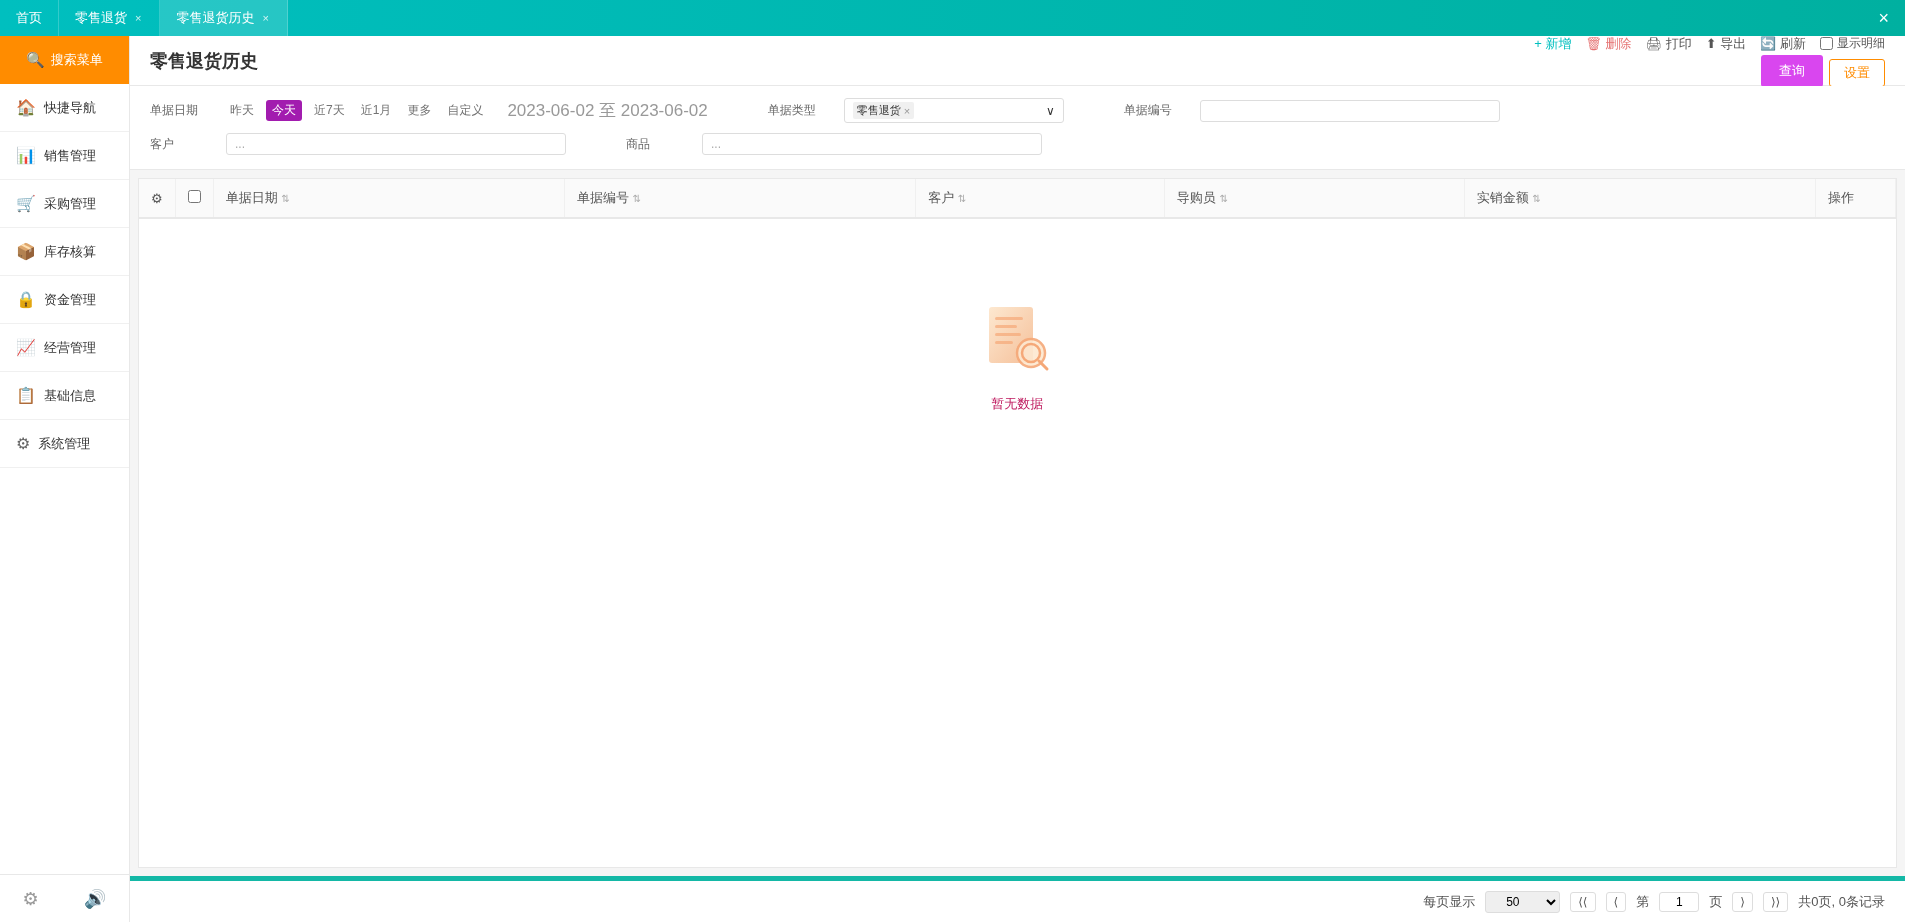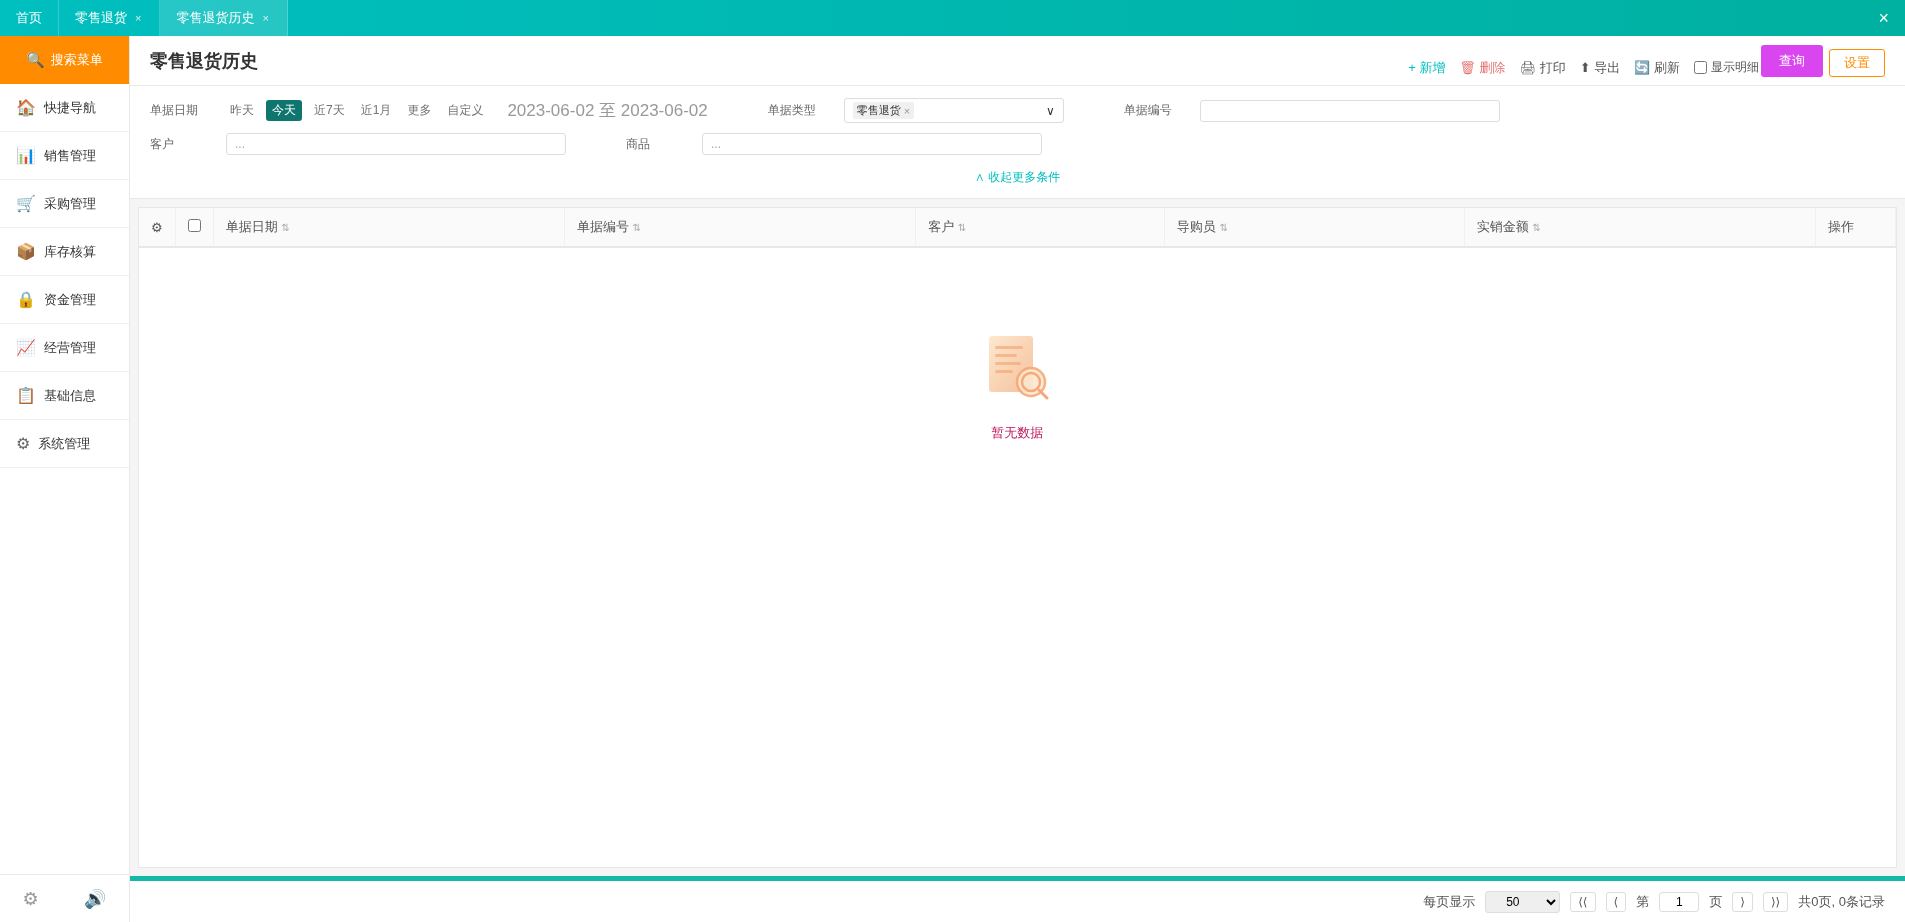--- a/index.html
+++ b/index.html
@@ -164,21 +164,21 @@
       color: #ff8c00;
       border: 1px solid #ff8c00;
       padding: 4px 14px;
       border-radius: 3px;
       cursor: pointer;
       font-size: 13px;
       margin-top: 4px;
     }
     .header-action-group {
       display: flex;
-      flex-direction: row;
+      flex-direction: column;
       align-items: flex-end;
       gap: 2px;
     }
     .header-btns-row {
       display: flex;
       align-items: center;
       gap: 14px;
     }
     .show-detail-checkbox {
       display: flex;
@@ -213,21 +213,21 @@
       align-items: center;
       gap: 8px;
     }
     .date-btn {
       font-size: 12px;
       color: #737373;
       cursor: pointer;
       padding: 2px 4px;
     }
     .date-btn.active {
-      background: #0f766e;
+      background: #a21caf;
       color: #fff;
       border-radius: 3px;
       padding: 2px 6px;
     }
     .date-range {
       font-size: 17px;
       color: #999;
     }
     .filter-select {
       display: flex;
@@ -497,23 +497,20 @@
       <div class="filter-row">
         <span class="filter-label">客户</span>
         <div class="filter-select" style="min-width:340px;">
           <span class="filter-ellipsis">...</span>
         </div>
         <span class="filter-label" style="margin-left:40px;">商品</span>
         <div class="filter-select" style="min-width:340px;">
           <span class="filter-ellipsis">...</span>
         </div>
       </div>
-      <div class="collapse-row">
-        <span class="collapse-btn">∧ 收起更多条件</span>
-      </div>
     </div>
 
     <div class="table-container">
       <table class="data-table">
         <thead>
           <tr>
             <th class="table-settings-col">
               <span>⚙</span>
             </th>
             <th class="table-checkbox-col">

